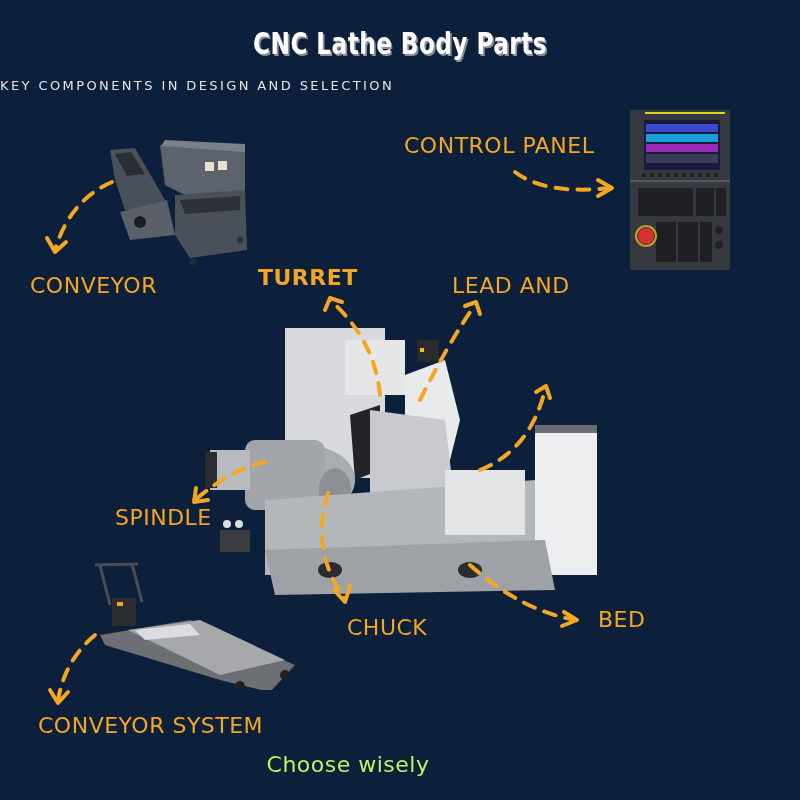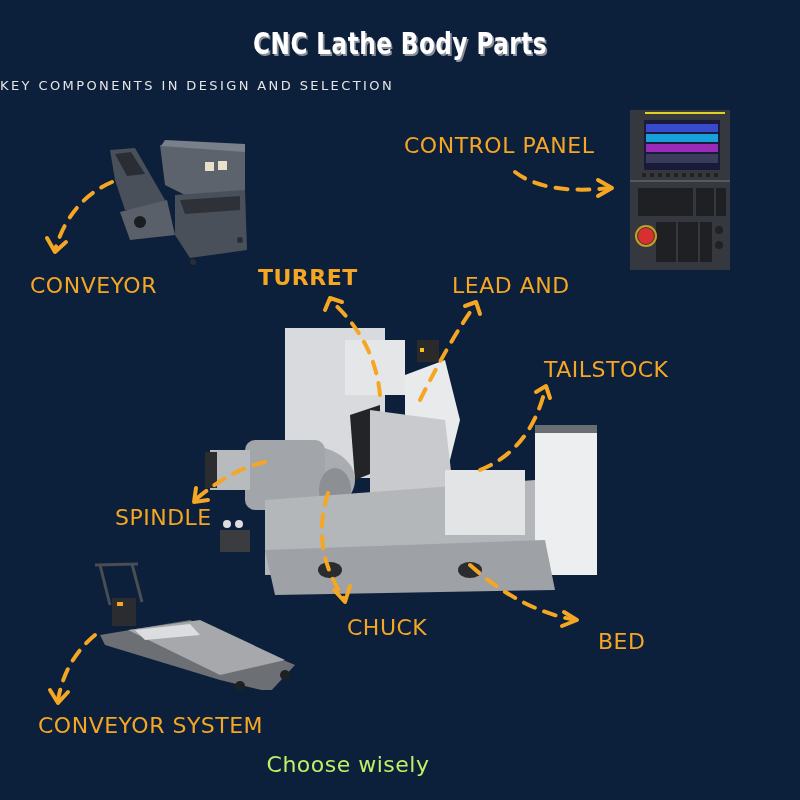--- a/index.html
+++ b/index.html
@@ -132,20 +132,19 @@
       <path d="M334,590 L345,602 L350,586"></path>
       <path d="M564,612 L577,620 L562,626"></path>
       <path d="M50,690 L58,703 L68,692"></path>
     </g>
   </svg>
 
   <div class="label" style="left:404px;top:132px;">CONTROL PANEL</div>
   <div class="label" style="left:30px;top:272px;">CONVEYOR</div>
   <div class="label" style="left:258px;top:264px;font-weight:bold;">TURRET</div>
   <div class="label" style="left:452px;top:240px;margin-top:32px;">LEAD AND</div>
-  <div class="label" style="left:544px;top:356px;">TAILSTOCK</div>
   <div class="label" style="left:115px;top:504px;">SPINDLE</div>
   <div class="label" style="left:347px;top:614px;">CHUCK</div>
-  <div class="label" style="left:598px;top:628px;">BED</div>
+  <div class="label" style="left:598px;top:606px;">BED</div>
   <div class="label" style="left:38px;top:712px;">CONVEYOR SYSTEM</div>
 
   <div class="footer">Choose wisely</div>
 </div>
 
 </body></html>

